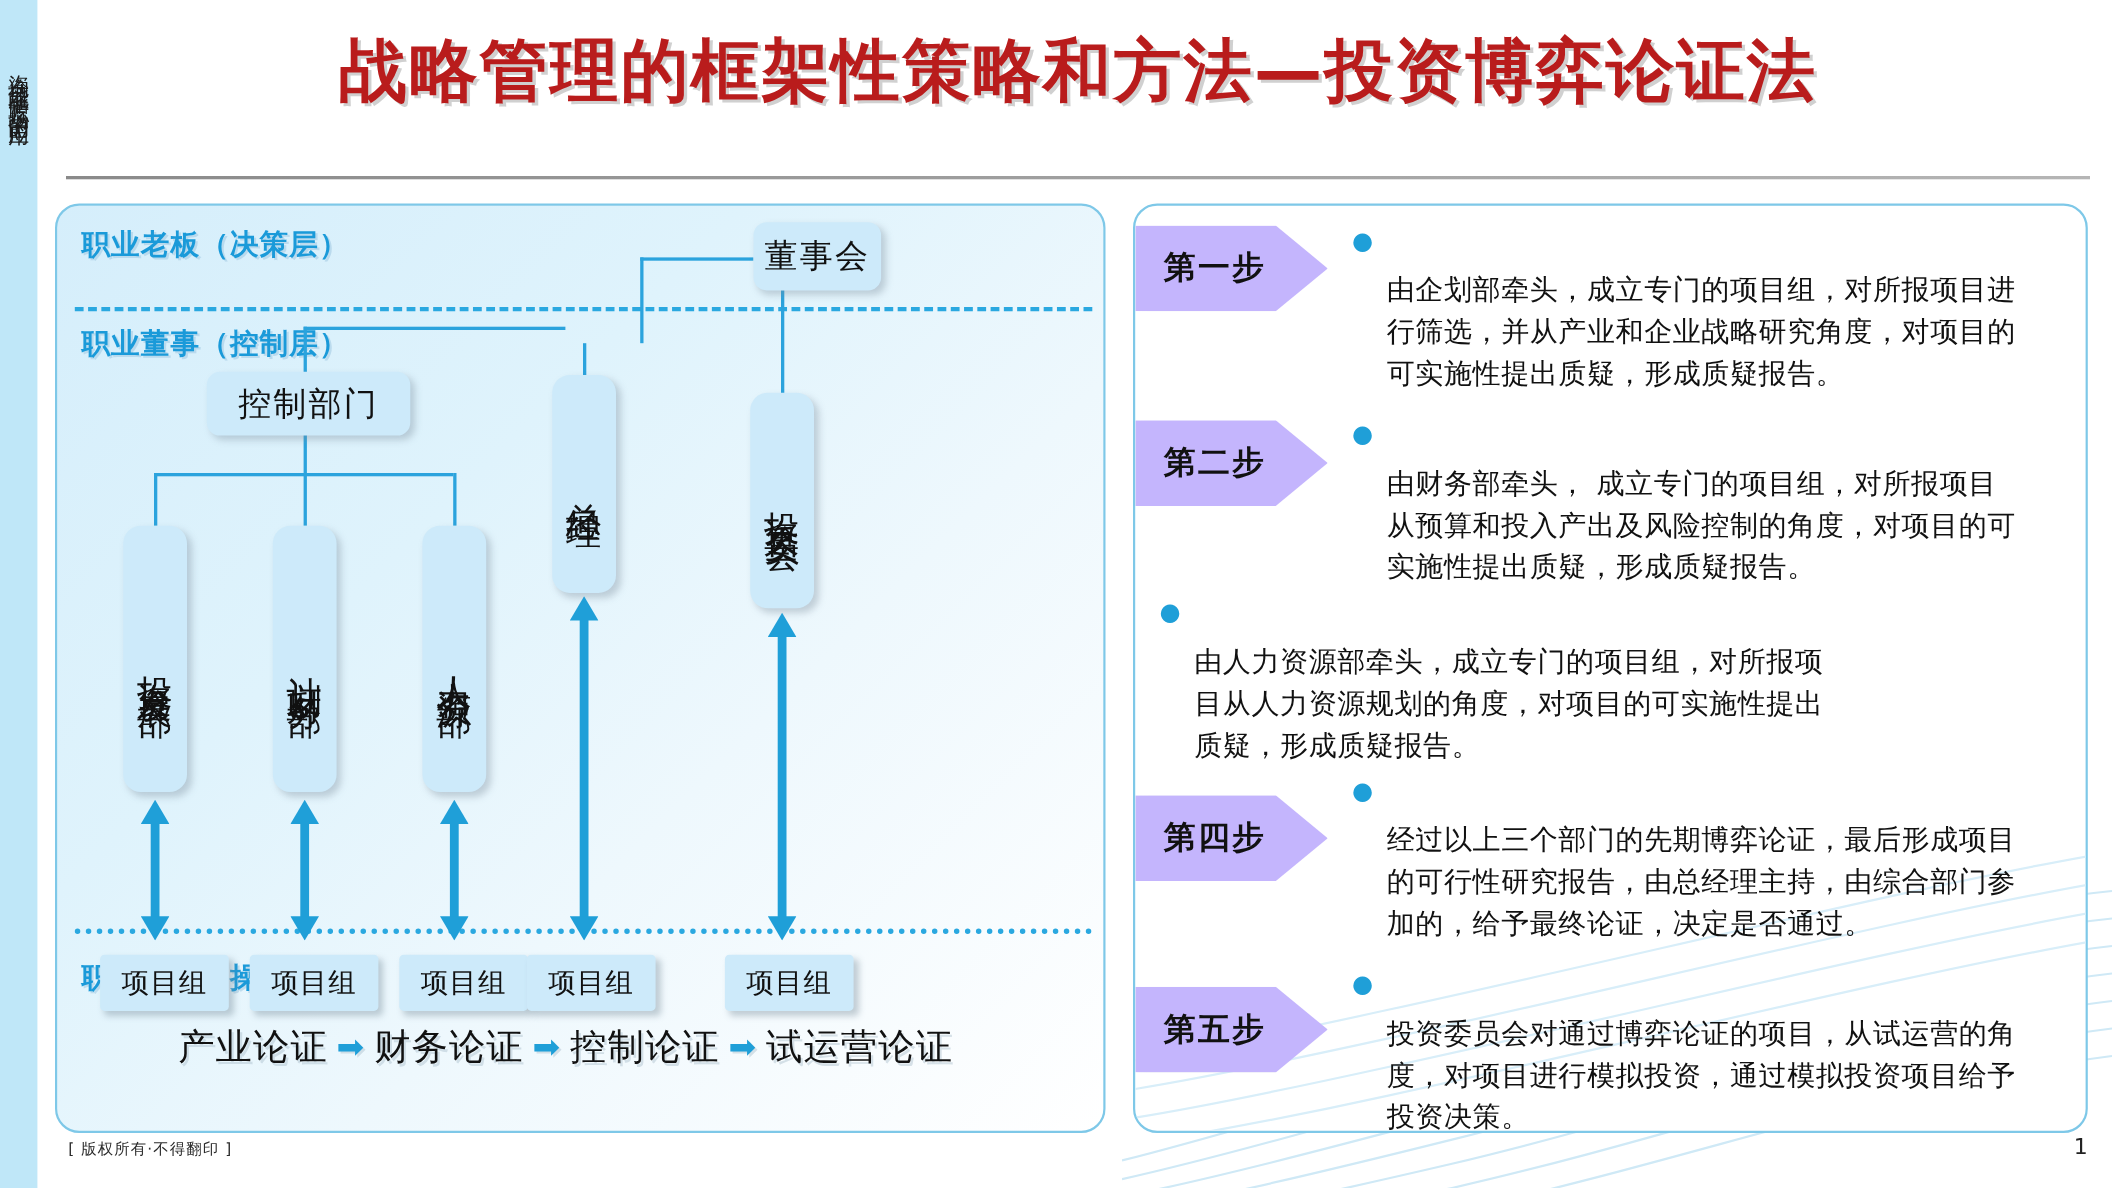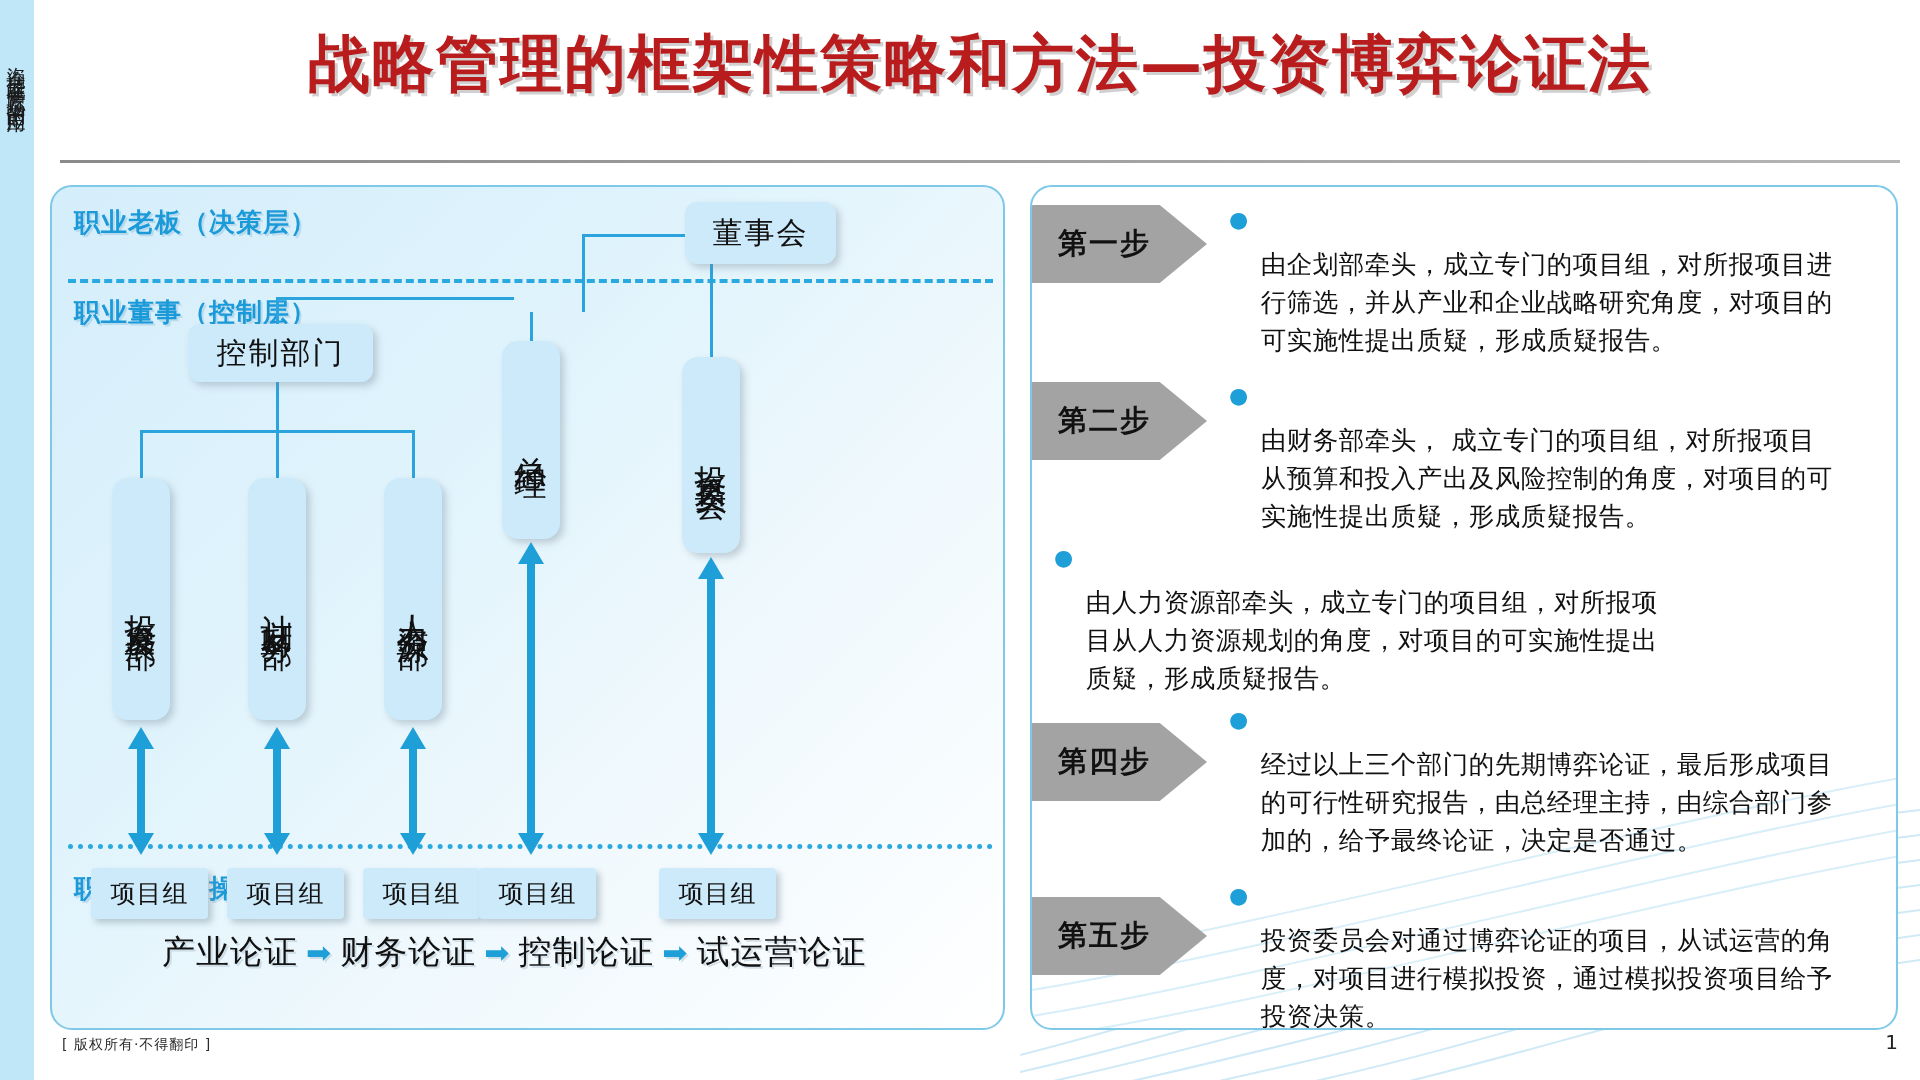--- a/index.html
+++ b/index.html
@@ -146,21 +146,21 @@
     text-shadow: 2px 2px 0 rgba(170,190,205,0.45);
     white-space: nowrap;
   }
   .flow-arrow { color: #1f9fd8; font-size: 30px; margin: 0 2px; }
 
   
   .step-row { position: absolute; left: 0; width: 868px; display: flex; }
   .chev {
     position: relative;
     width: 175px; height: 78px;
-    background: #a3a3a3;
+    background: #c4b5fd;
     clip-path: polygon(0 0, 73% 0, 100% 50%, 73% 100%, 0 100%);
     display: flex; align-items: center; justify-content: flex-start;
     padding-left: 26px;
     font-family: "DejaVu Sans", sans-serif;
     font-size: 29px; font-weight: bold; color: #111;
     letter-spacing: 2px;
     filter: drop-shadow(4px 4px 5px rgba(120,140,155,0.45));
   }
   .step-body {
     display: flex; align-items: flex-start;
@@ -231,24 +231,24 @@
     <div class="ln v" style="left:478px; top:125px; height:175px;"></div>
 
     <div class="ln v" style="left:658px; top:62px; height:215px;"></div>
 
     <div class="ln v" style="left:224px; top:195px; height:48px;"></div>
     <div class="ln h" style="left:88px; top:243px; width:272px;"></div>
     <div class="ln v" style="left:88px;  top:243px; height:48px;"></div>
     <div class="ln v" style="left:224px; top:243px; height:48px;"></div>
     <div class="ln v" style="left:360px; top:243px; height:48px;"></div>
 
-    <div class="box" style="left:633px; top:15px; width:151px; height:62px;">董事会</div>
-
-
-    <div class="box" style="left:136px; top:137px; width:185px; height:58px;font-family:Liberation Serif, serif;">控制部门</div>
+    <div class="box" style="left:633px; top:15px; width:116px; height:62px;">董事会</div>
+
+
+    <div class="box" style="left:136px; top:151px; width:185px; height:58px;font-family:Liberation Serif, serif;">控制部门</div>
 
     <div class="box vert" style="left:60px; top:291px; width:58px; height:242px; padding-top:10px;">投资发展部</div>
     <div class="box vert" style="left:196px; top:291px; width:58px; height:242px; padding-top:10px;">计划财务部</div>
     <div class="box vert" style="left:332px; top:291px; width:58px; height:242px; padding-top:10px;">人力资源部</div>
 
     <div class="box vert" style="left:450px; top:154px; width:58px; height:198px;">总经理</div>
 
     <div class="box vert" style="left:630px; top:170px; width:58px; height:196px;">投资委员会</div>
 
     <div class="darrow" style="left:76px; top:540px; height:128px;">

